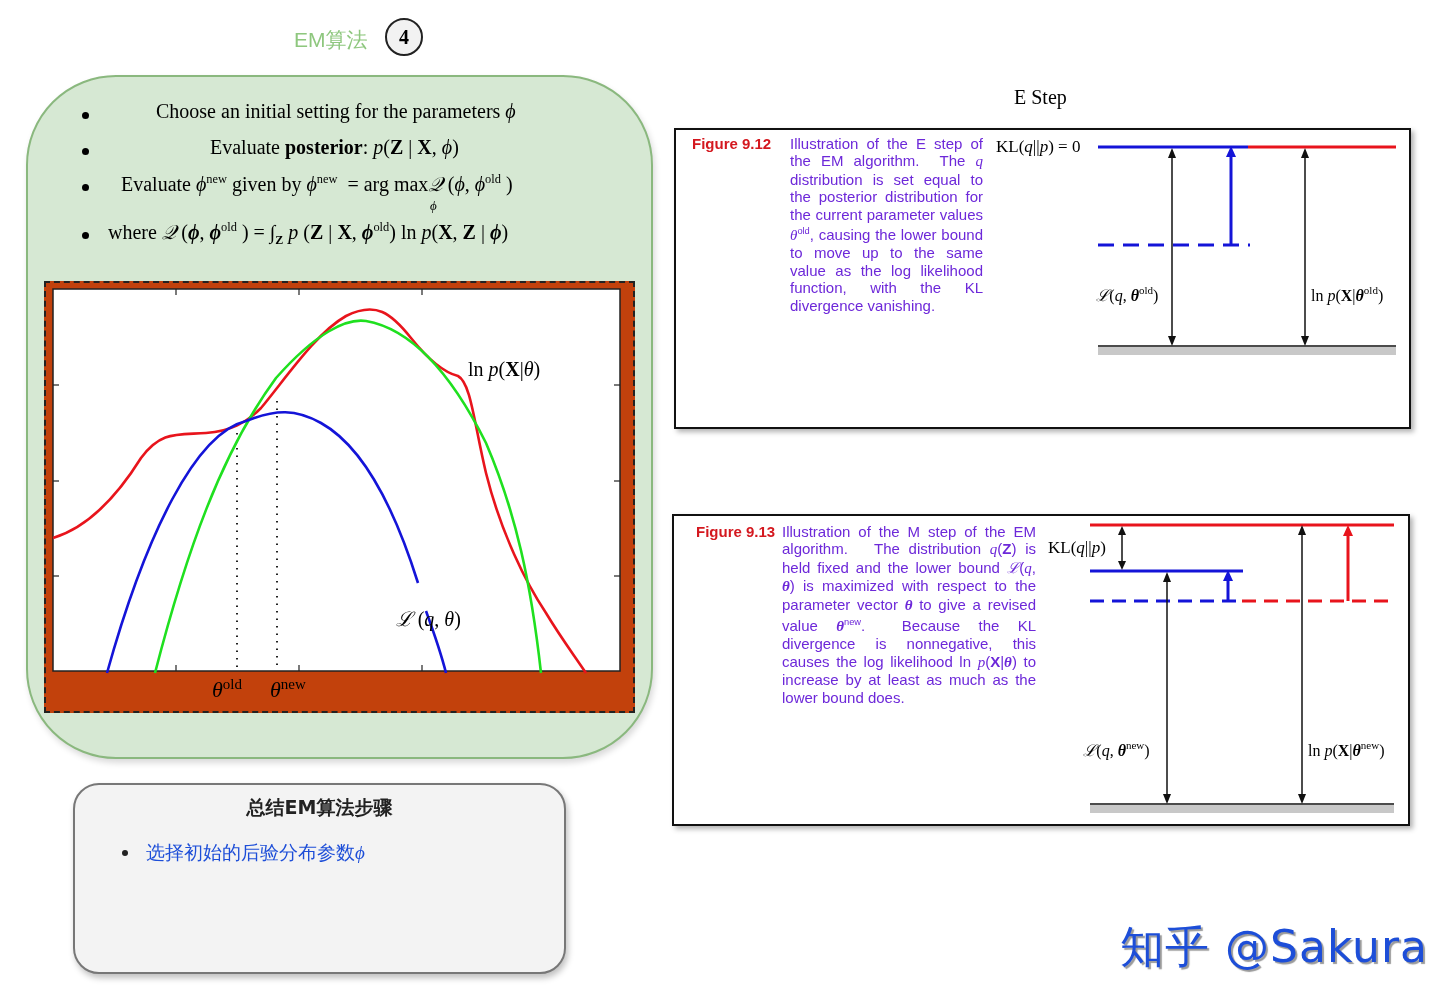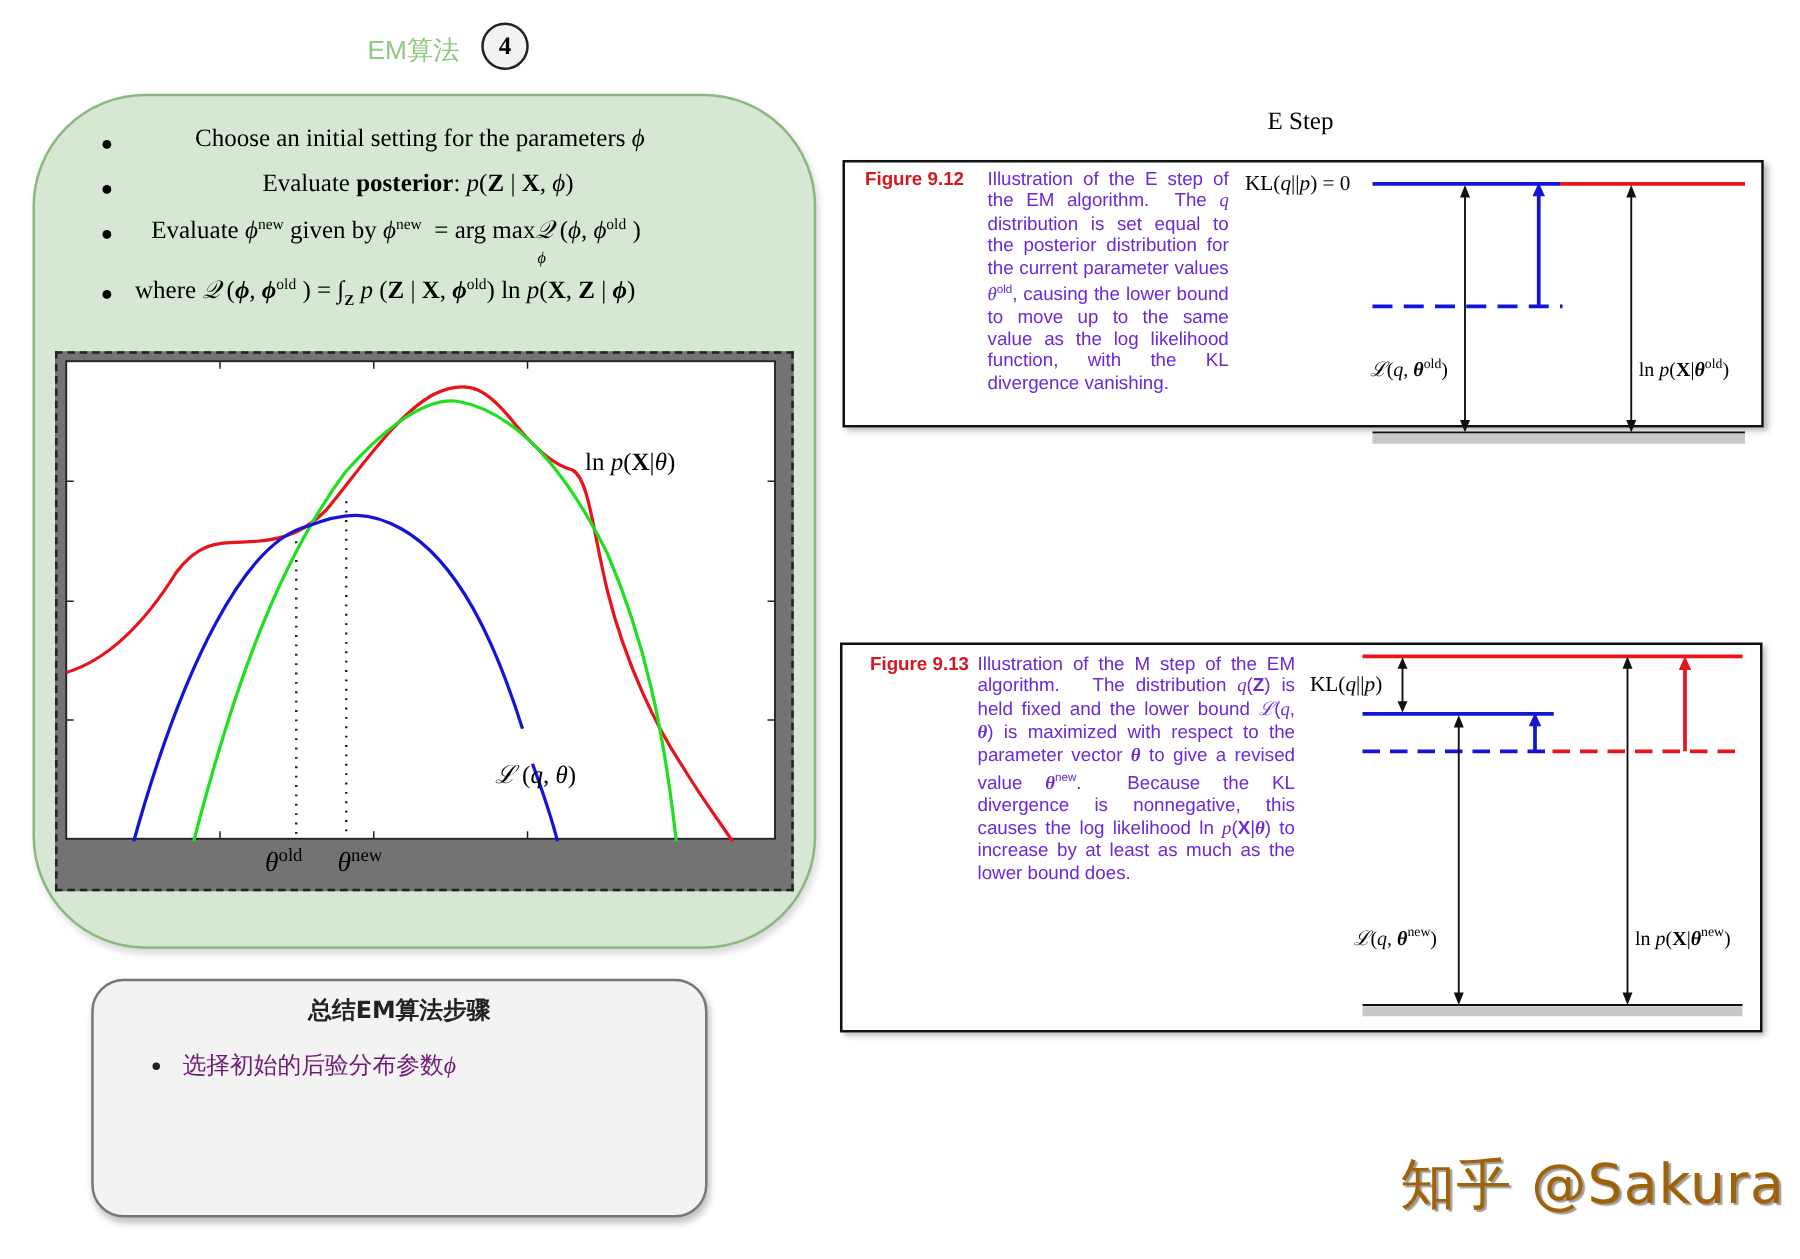--- a/index.html
+++ b/index.html
@@ -19,42 +19,42 @@
                  box-shadow: 2px 4px 6px rgba(0,0,0,0.15); }
   .bullets { left: 78px; top: 98px; width: 520px; font-size: 20px; }
   .bullet-row { position: absolute; left: 0; width: 520px; height: 30px; }
   .bullet-dot { position: absolute; left: 4px; top: 12px; width: 7px; height: 7px; background: #000; border-radius: 50%; }
   .bullet-text { position: absolute; white-space: nowrap; font-family: "Liberation Serif", serif; }
   .argsub { position: absolute; font-size: 13px; font-style: italic; }
   sup { font-size: 0.62em; }
   i { font-style: italic; }
   .bf { font-weight: bold; font-style: normal; }
 
-  .plot-frame { left: 44px; top: 281px; width: 591px; height: 432px; background: #737373;
+  .plot-frame { left: 44px; top: 281px; width: 591px; height: 432px; background: #c2410c;
                 border: 2px dashed #222; box-sizing: border-box; }
 
   
   .gray-panel { left: 73px; top: 783px; width: 493px; height: 191px; background: #f3f3f3;
                 border: 2px solid #777; border-radius: 26px; box-sizing: border-box;
                 box-shadow: 2px 4px 6px rgba(0,0,0,0.25); }
   .gray-title { left: 73px; top: 795px; width: 493px; text-align: center; font-weight: bold;
                 font-size: 19px; font-family: "DejaVu Sans", sans-serif; color: #222; }
-  .cn-list { left: 118px; top: 840px; font-size: 19px; font-family: "DejaVu Sans", sans-serif; color: #701a75; line-height: 25px; }
+  .cn-list { left: 118px; top: 840px; font-size: 19px; font-family: "DejaVu Sans", sans-serif; color: #1d4ed8; line-height: 25px; }
   .cn-item { position: relative; padding-left: 28px; white-space: nowrap; }
   .cn-item .dot { position: absolute; left: 4px; top: 10px; width: 6px; height: 6px; background: #222; border-radius: 50%; }
   .cn-item .m { font-family: "Liberation Serif", serif; }
 
   
   .step-label { font-size: 20px; font-family: "Liberation Serif", serif; }
   .fig-box { background: #fff; border: 2px solid #111; box-sizing: border-box; box-shadow: 3px 3px 5px rgba(0,0,0,0.3); }
   .fig-num { color: #d4181f; font-weight: bold; font-family: "Liberation Sans", sans-serif; font-size: 15px; }
   .fig-cap { font-family: "Liberation Sans", sans-serif; font-size: 15px; line-height: 17.4px; text-align: justify; color: #6d28d9; }
   .fig-cap i { font-family: "Liberation Serif", serif; }
 
-  .watermark { left: 1120px; top: 918px; font-size: 44px; color: #a16207; font-family: "DejaVu Sans", sans-serif;
+  .watermark { left: 1120px; top: 918px; font-size: 44px; color: #1d4ed8; font-family: "DejaVu Sans", sans-serif;
                text-shadow: 2px 2px 1px #9a9a9a; letter-spacing: 1px; }
   svg text { font-family: "Liberation Serif", serif; }
 </style>
 </head>
 <body>
 
 <div class="abs hdr-title">EM算法</div>
 <div class="abs hdr-badge">4</div>
 
 <div class="abs green-panel"></div>
@@ -116,21 +116,21 @@
   </svg>
 </div>
 
 <div class="abs gray-panel"></div>
 <div class="abs gray-title">总结EM算法步骤</div>
 <div class="abs cn-list">
   <div class="cn-item"><span class="dot"></span><span>选择初始的后验分布参数</span><i class="m">ϕ</i></div>
 </div>
 
 <div class="abs step-label" style="left:1014px; top:86px;">E Step</div>
-<div class="abs fig-box" style="left:674px; top:128px; width:737px; height:214px;">
+<div class="abs fig-box" style="left:674px; top:128px; width:737px; height:301px;">
   <div class="abs fig-num" style="left:16px; top:5px;">Figure 9.12</div>
   <div class="abs fig-cap" style="left:114px; top:5px; width:193px;">Illustration of the E step of the EM algorithm. &nbsp;The <i>q</i> distribution is set equal to the posterior distribution for the current parameter values <i>θ</i><sup>old</sup>, causing the lower bound to move up to the same value as the log likelihood function, with the KL divergence vanishing.</div>
   <svg class="abs" style="left:318px; top:0;" width="415" height="235">
     <text x="2" y="22" font-size="17">KL(<tspan font-style="italic">q</tspan>||<tspan font-style="italic">p</tspan>) = 0</text>
     <line x1="104" y1="17" x2="254" y2="17" stroke="#1414d8" stroke-width="3"></line>
     <line x1="254" y1="17" x2="402" y2="17" stroke="#e8141c" stroke-width="3"></line>
     <line x1="104" y1="115" x2="256" y2="115" stroke="#1414d8" stroke-width="3" stroke-dasharray="16,9"></line>
     <line x1="237" y1="115" x2="237" y2="25" stroke="#1414d8" stroke-width="3"></line>
     <polygon points="232,27 242,27 237,16" fill="#1414d8"></polygon>
 

